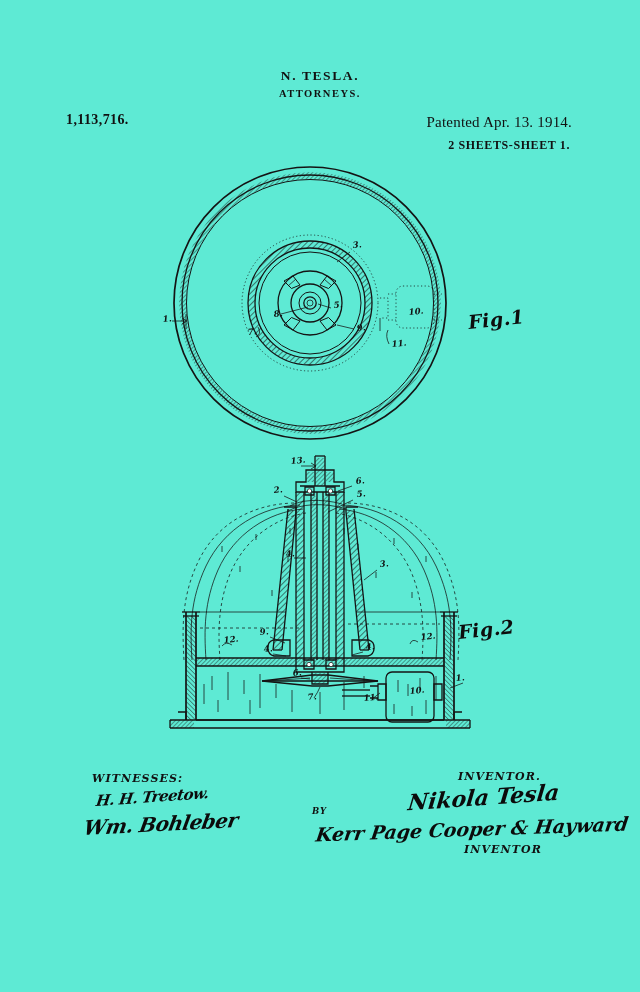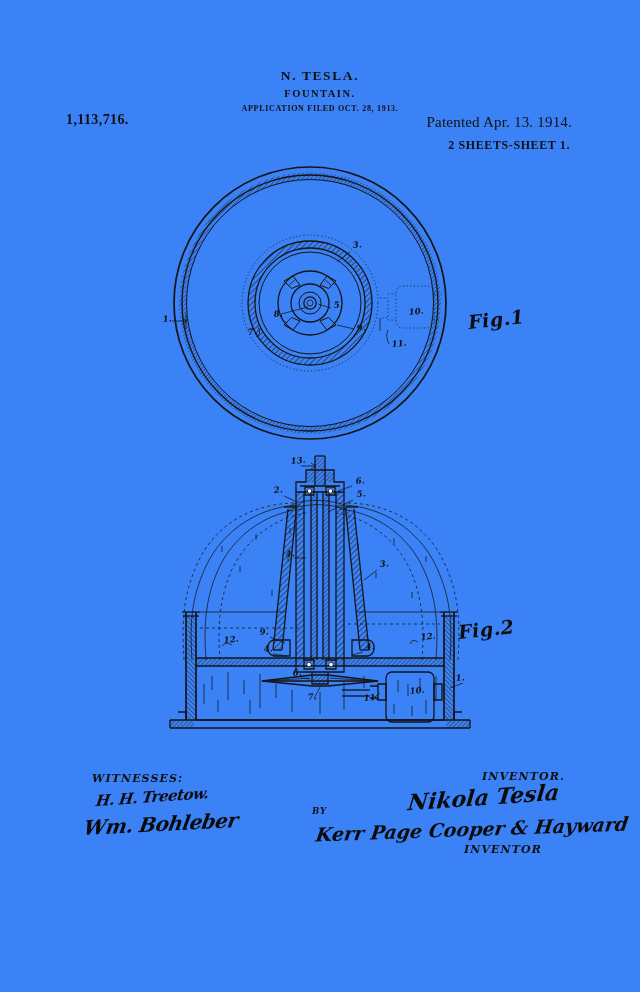--- a/index.html
+++ b/index.html
@@ -14,21 +14,21 @@
     position: relative;
     overflow: hidden;
     font-family: "Liberation Serif", "DejaVu Serif", serif;
     color: #111111;
     -webkit-font-smoothing: antialiased;
   }
 
   .sheet {
     position: absolute;
     inset: 0;
-    background: #3b82f6;
+    background: #5eead4;
   }
 
   
   .hdr-center {
     position: absolute;
     left: 0;
     right: 0;
     text-align: center;
   }
   .hdr-name {
@@ -95,21 +95,21 @@
   
   .sig-head {
     position: absolute;
     font-family: "DejaVu Serif", serif;
     font-style: italic;
     font-weight: 700;
     font-size: 11px;
     letter-spacing: 1.1px;
   }
   #witness-head { left: 92px; top: 772px; }
-  #inventor-head { left: 482px; top: 770px; }
+  #inventor-head { left: 458px; top: 770px; }
   #attorneys-head { left: 464px; top: 843px; }
   #by-head {
     left: 312px; top: 806px;
     font-size: 8.5px; letter-spacing: 1px;
   }
 
   .sig {
     position: absolute;
     font-family: "DejaVu Serif", serif;
     font-style: italic;
@@ -163,22 +163,21 @@
     font-size: 8.5px;
     fill: #111111;
   }
 </style>
 </head>
 <body>
 
 <div class="sheet">
 
   <div class="hdr-center hdr-name">N. TESLA.</div>
-  <div class="hdr-center hdr-title">FOUNTAIN.</div>
-  <div class="hdr-center hdr-appl">APPLICATION FILED OCT. 28, 1913.</div>
+  <div class="hdr-center hdr-title">ATTORNEYS.</div>
   <div class="patno">1,113,716.</div>
   <div class="patdate">Patented Apr. 13. 1914.</div>
   <div class="sheets">2 SHEETS-SHEET 1.</div>
 
   <svg class="dwg" width="640" height="992" viewBox="0 0 640 992">
 
     <defs>
 
       <pattern id="hatch" width="4" height="4" patternUnits="userSpaceOnUse" patternTransform="rotate(45)">
         <line x1="0" y1="0" x2="0" y2="4" stroke="#141414" stroke-width="1.1"></line>

